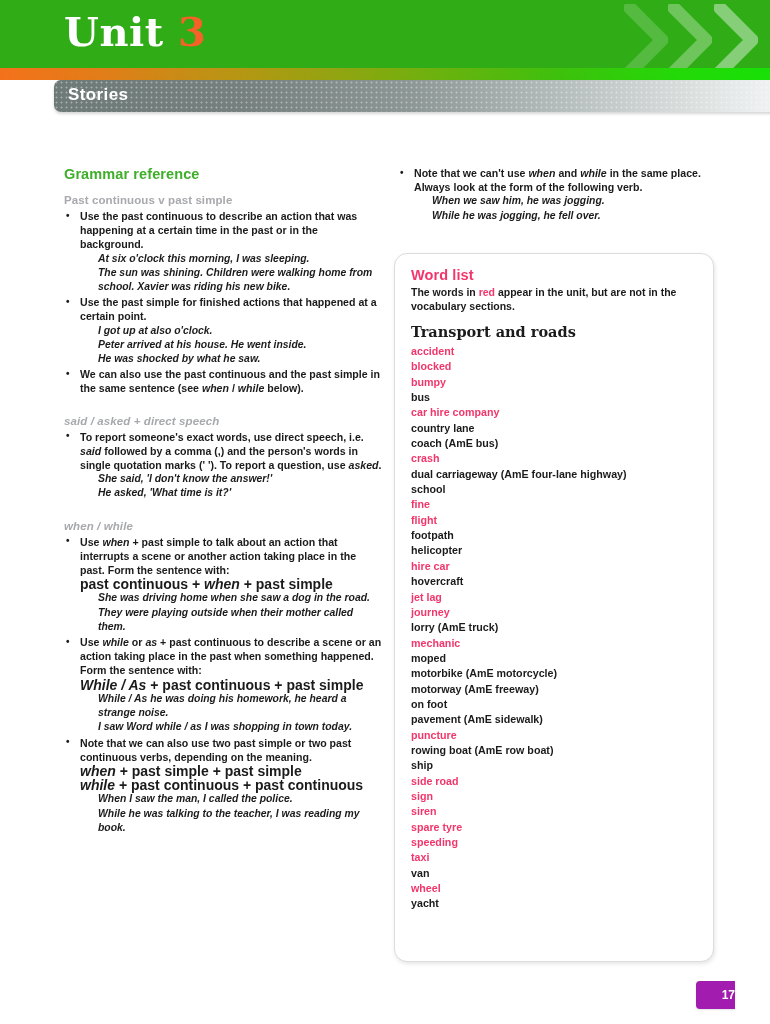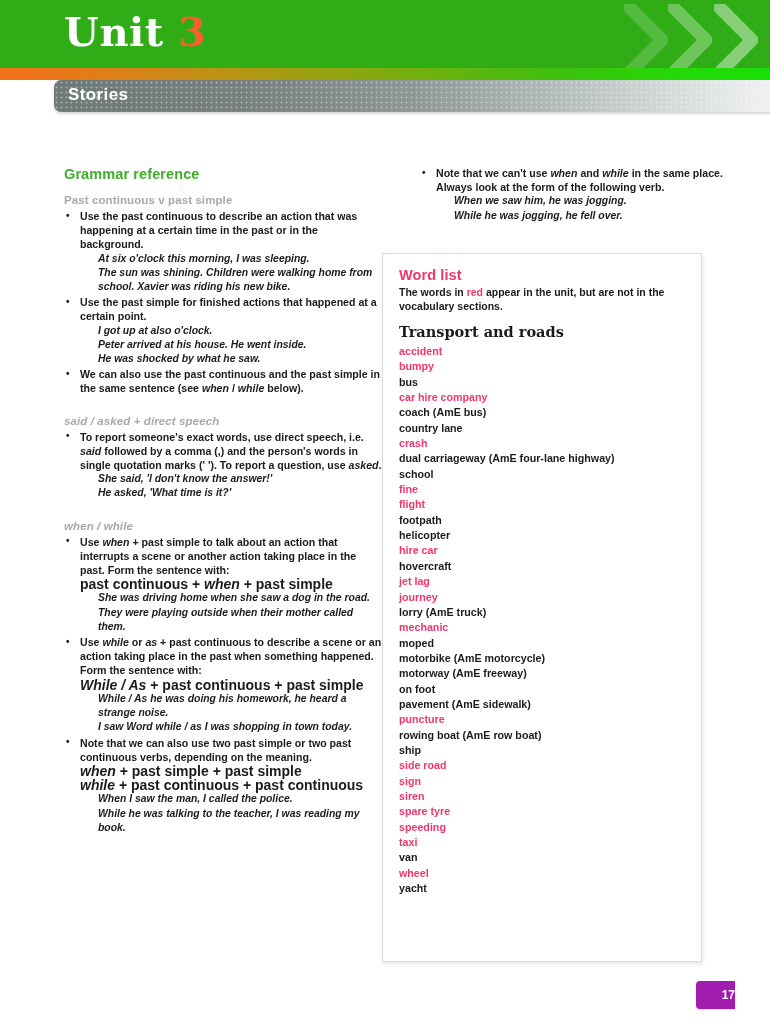--- a/index.html
+++ b/index.html
@@ -80,21 +80,21 @@
   }
 
   
   .col-left {
     position: absolute;
     left: 64px; top: 166px;
     width: 318px;
   }
   .col-right {
     position: absolute;
-    left: 420px; top: 166px;
+    left: 398px; top: 166px;
     width: 322px;
   }
 
   h2.section-title {
     margin: 0 0 12px 0;
     font-size: 14.5px;
     font-weight: bold;
     color: #3fae2a;
     letter-spacing: 0.1px;
   }
@@ -147,27 +147,27 @@
     line-height: 14.2px;
     color: #1b1b1b;
   }
   .formula em { font-style: italic; }
 
   .gap-sm { height: 9px; }
 
   
   .wordlist-box {
     position: absolute;
-    left: 382px; top: 253px;
+    left: 394px; top: 253px;
     width: 320px;
     height: 709px;
     box-sizing: border-box;
     background: #ffffff;
     border: 1px solid #dcdcdc;
-    border-radius: 0;
+    border-radius: 13px;
     box-shadow: 1px 2px 4px rgba(0,0,0,0.10);
     padding: 13px 16px 0 16px;
   }
   .wordlist-title {
     margin: 0 0 3px 0;
     font-size: 14.5px;
     font-weight: bold;
     color: #f2366b;
     letter-spacing: 0.1px;
   }
@@ -315,25 +315,26 @@
 </div>
 
 <div class="wordlist-box">
   <h2 class="wordlist-title">Word list</h2>
   <p class="wordlist-note">
     <span>The words in </span><span class="red-word">red</span><span> appear in the unit, but are not in the vocabulary sections.</span>
   </p>
   <h3 class="wordlist-cat">Transport and roads</h3>
   <ul class="word-items" id="word-items">
       <li class="red">accident</li>
+      <li class="red">blocked</li>
       <li class="red">bumpy</li>
       <li>bus</li>
       <li class="red">car hire company</li>
+      <li>country lane</li>
       <li>coach (AmE bus)</li>
-      <li>country lane</li>
       <li class="red">crash</li>
       <li>dual carriageway (AmE four-lane highway)</li>
       <li>school</li>
       <li class="red">fine</li>
       <li class="red">flight</li>
       <li>footpath</li>
       <li>helicopter</li>
       <li class="red">hire car</li>
       <li>hovercraft</li>
       <li class="red">jet lag</li>

